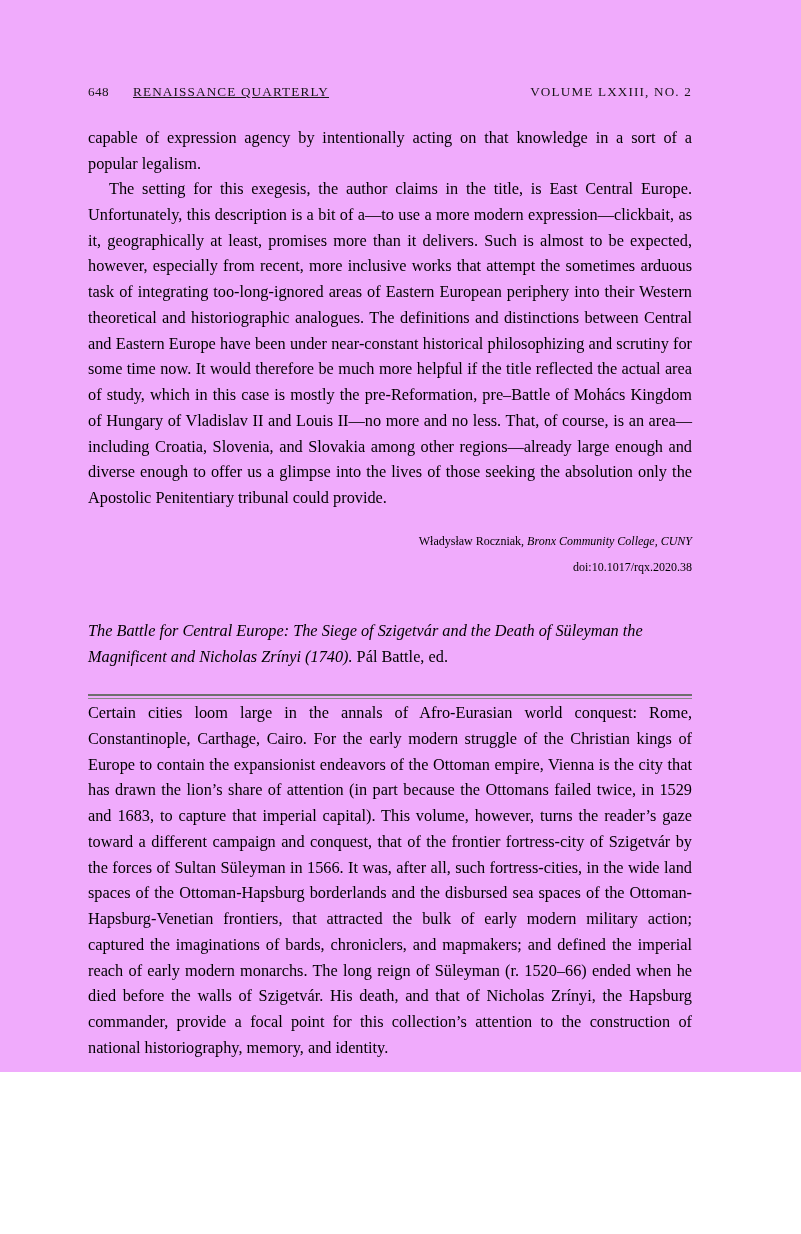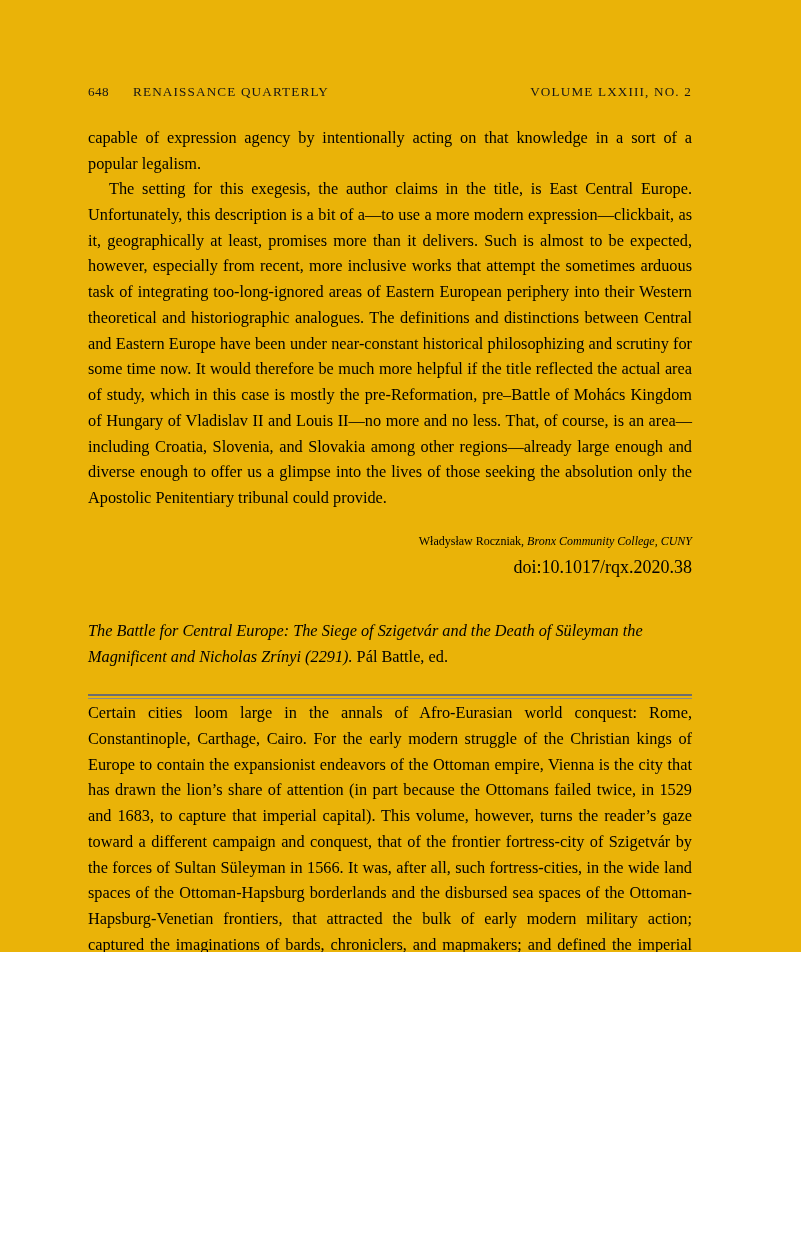--- a/index.html
+++ b/index.html
@@ -8,23 +8,23 @@
     padding: 0;
     background: #ffffff;
   }
   body {
     font-family: "Liberation Serif", "DejaVu Serif", serif;
     color: #000000;
   }
   .page {
     position: relative;
     width: 801px;
-    height: 952px;
+    height: 1072px;
     margin: 0 auto;
-    background: #eab308;
+    background: #f0abfc;
     overflow: hidden;
     box-sizing: border-box;
   }
   .content {
     position: absolute;
     left: 88px;
     top: 0;
     width: 604px;
   }
 
@@ -43,21 +43,21 @@
     white-space: nowrap;
   }
   .rh-left {
     display: flex;
     align-items: baseline;
   }
   .folio {
     letter-spacing: 0.4px;
     margin-right: 24px;
   }
-  .journal-name { letter-spacing: 1.15px; }
+  .journal-name { letter-spacing: 1.15px; text-decoration: underline; }
   .rh-right { letter-spacing: 1.15px; }
 
   
   .body-block {
     position: absolute;
     left: 0;
     width: 604px;
   }
   p.bodytext {
     margin: 0;
@@ -78,21 +78,21 @@
     text-align: right;
     font-size: 12px;
     line-height: 25.75px;
   }
   .attribution .affil { font-style: italic; }
   .doi {
     position: absolute;
     left: 0;
     width: 604px;
     text-align: right;
-    font-size: 18px;
+    font-size: 12px;
     line-height: 25.75px;
     font-family: "Liberation Serif", "DejaVu Serif", serif;
   }
 
   
   .citation {
     position: absolute;
     left: 0;
     width: 604px;
     font-size: 16.3px;
@@ -148,21 +148,21 @@
     <div class="body-block" style="top:176px;">
       <p class="bodytext indent">The setting for this exegesis, the author claims in the title, is East Central Europe. Unfortunately, this description is a bit of a—to use a more modern expression—clickbait, as it, geographically at least, promises more than it delivers. Such is almost to be expected, however, especially from recent, more inclusive works that attempt the sometimes arduous task of integrating too-long-ignored areas of Eastern European periphery into their Western theoretical and historiographic analogues. The definitions and distinctions between Central and Eastern Europe have been under near-constant historical philosophizing and scrutiny for some time now. It would therefore be much more helpful if the title reflected the actual area of study, which in this case is mostly the pre-Reformation, pre–Battle of Mohács Kingdom of Hungary of Vladislav II and Louis II—no more and no less. That, of course, is an area—including Croatia, Slovenia, and Slovakia among other regions—already large enough and diverse enough to offer us a glimpse into the lives of those seeking the absolution only the Apostolic Penitentiary tribunal could provide.</p>
     </div>
 
     <div class="attribution" style="top:529px;">
       <span>Władysław Roczniak, </span><span class="affil">Bronx Community College, CUNY</span>
     </div>
     <div class="doi" style="top:555px;">doi:10.1017/rqx.2020.38</div>
 
     <div class="citation" style="top:618px;">
-      <span class="title">The Battle for Central Europe: The Siege of Szigetvár and the Death of Süleyman the Magnificent and Nicholas Zrínyi (2291).</span><span class="editor"> Pál Battle, ed.</span>
+      <span class="title">The Battle for Central Europe: The Siege of Szigetvár and the Death of Süleyman the Magnificent and Nicholas Zrínyi (1740).</span><span class="editor"> Pál Battle, ed.</span>
     </div>
 
     <div class="double-rule" style="top:694px;">
       <div class="r1"></div>
       <div class="r2"></div>
     </div>
 
     <div class="body-block" style="top:700px;">
       <p class="bodytext">Certain cities loom large in the annals of Afro-Eurasian world conquest: Rome, Constantinople, Carthage, Cairo. For the early modern struggle of the Christian kings of Europe to contain the expansionist endeavors of the Ottoman empire, Vienna is the city that has drawn the lion’s share of attention (in part because the Ottomans failed twice, in 1529 and 1683, to capture that imperial capital). This volume, however, turns the reader’s gaze toward a different campaign and conquest, that of the frontier fortress-city of Szigetvár by the forces of Sultan Süleyman in 1566. It was, after all, such fortress-cities, in the wide land spaces of the Ottoman-Hapsburg borderlands and the disbursed sea spaces of the Ottoman-Hapsburg-Venetian frontiers, that attracted the bulk of early modern military action; captured the imaginations of bards, chroniclers, and mapmakers; and defined the imperial reach of early modern monarchs. The long reign of Süleyman (r. 1520–66) ended when he died before the walls of Szigetvár. His death, and that of Nicholas Zrínyi, the Hapsburg commander, provide a focal point for this collection’s attention to the construction of national historiography, memory, and identity.</p>
     </div>

